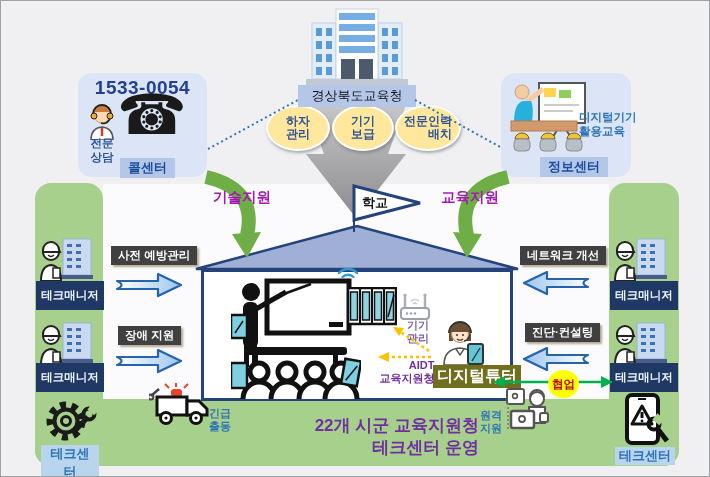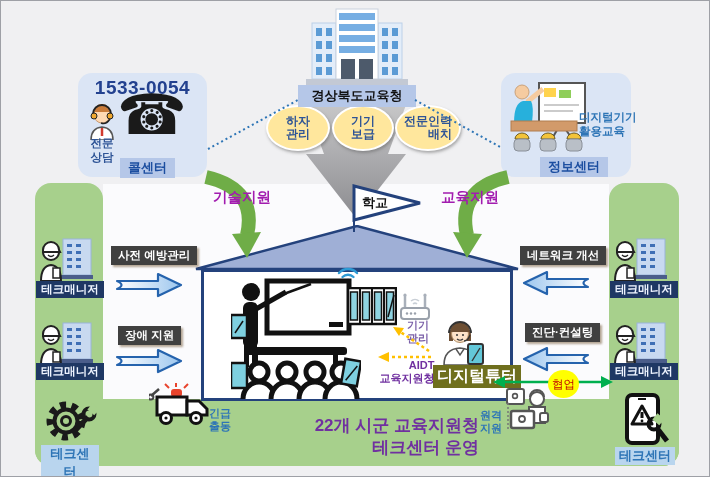--- a/index.html
+++ b/index.html
@@ -7,35 +7,35 @@
   #canvas{position:relative;width:710px;height:477px;background:#f0f0f2;border:1px solid #9ea0a6;overflow:hidden}
   .abs{position:absolute}
   .ml{white-space:pre-line}
   .ctr{display:flex;align-items:center;justify-content:center;text-align:right}
   
   .inner-panel{left:102px;top:183px;width:506px;height:215px;background:#fbfbfd;z-index:0}
   .green{background:#a7d08c;border-radius:16px;z-index:1}
   
   .card{background:#dbe5f5;border-radius:14px;z-index:2}
   .chip-blue{background:#b5c7e8;color:#1c4ea0;font-weight:700;font-size:13px;padding:1px 8px;z-index:3}
-  .chip-black{background:#b5c7e8;color:#111;font-weight:700;font-size:13px;padding:2px 4px;text-align:center;z-index:3}
-  .chip-navy{background:#1f3864;color:#eef4ff;font-weight:700;font-size:11.5px;padding:1px 3px;text-align:center;z-index:3}
+  .chip-black{background:#b5c7e8;color:#111;font-weight:400;font-size:13px;padding:2px 4px;text-align:center;z-index:3}
+  .chip-navy{background:#1f3864;color:#eef4ff;font-weight:700;font-size:11.5px;padding:7px 3px;text-align:center;z-index:3}
   .chip-orange{background:#404040;color:#fff;font-weight:700;font-size:11.5px;padding:2px 7px;box-shadow:1.5px 1.5px 2px rgba(90,60,20,.45);z-index:3}
   .chip-olive{background:#6f6f1d;color:#fff;font-weight:700;font-size:16px;padding:1px 4px;z-index:3}
   .chip-ltblue{background:#b9d5ee;color:#2e75b6;font-weight:700;font-size:13px;padding:0 4px;text-align:center;z-index:3}
   .bubble{background:#ffe79d;border:2px solid #fff;border-radius:50%;box-shadow:1px 2px 3px rgba(100,100,100,.5);
           color:#2e5496;font-weight:700;font-size:12px;line-height:1.12;z-index:2}
   .flow-label{color:#a21caf;font-weight:700;font-size:14.5px;z-index:6}
   .txt-blue-sm{color:#2e75b6;font-weight:700;font-size:11px;line-height:1.2;z-index:3}
   .txt-purple-sm{color:#7030a0;font-weight:700;font-size:11px;line-height:1.2;z-index:3}
   .house-body{left:200px;top:268px;width:312px;height:132px;background:#fff;border:3px solid #24427c;z-index:2}
   .phone-num{color:#23418f;font-weight:700;font-size:19px;letter-spacing:.5px;z-index:3}
   .footer-title{color:#7030a0;font-weight:700;font-size:17px;line-height:1.28;text-align:right;z-index:3}
   .collab-badge{left:547px;top:369px;width:31px;height:28px;background:#ffff00;border-radius:50%;
-                color:#c00000;font-weight:400;font-size:11.5px;z-index:5}
+                color:#c00000;font-weight:700;font-size:11.5px;z-index:5}
   .flag-text{left:361px;top:193px;font-weight:700;font-size:13px;color:#111;z-index:4}
   svg{display:block}
   .z1{z-index:1}.z2{z-index:2}.z3{z-index:3}.z4{z-index:4}
 </style>
 </head>
 <body>
 
 <div id="canvas">
 
   <div class="abs inner-panel"></div>

